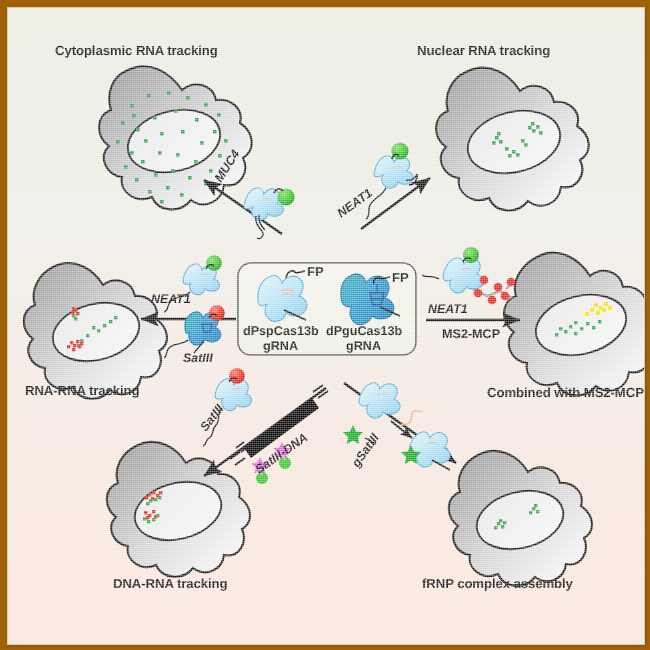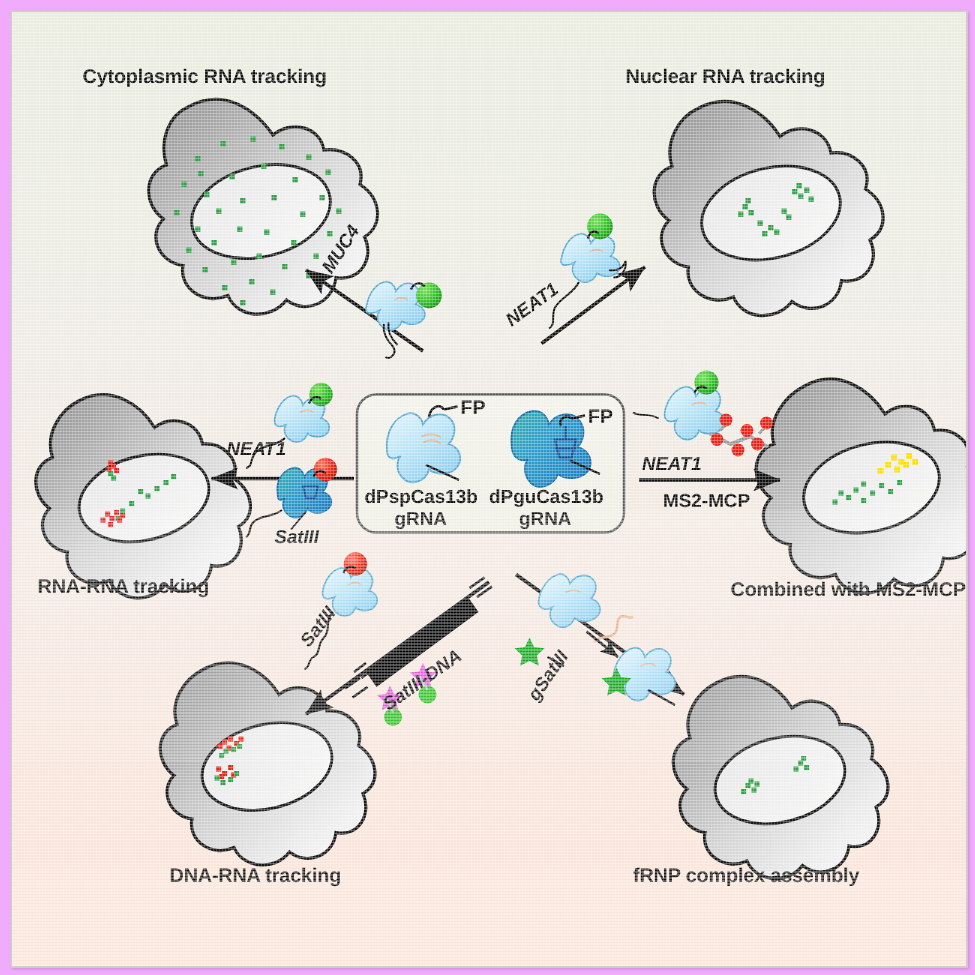--- a/index.html
+++ b/index.html
@@ -1,21 +1,21 @@
 <!DOCTYPE html>
 <html><head>
 <meta charset="utf-8">
 <title>CRISPR-dCas13b RNA tracking schematic</title>
 <style>
   html,body{margin:0;padding:0;background:#ffffff;}
   body{font-family:"Liberation Sans",sans-serif;}
   #fig{
     position:relative;
     width:650px;height:650px;
-    background:#f0abfc;
+    background:#a16207;
     overflow:hidden;
   }
   
   #frame{
     position:absolute;
     left:7px;top:7px;right:5px;bottom:5px;
     border:1px solid #cfcfc9;
     box-shadow:1px 1px 2px rgba(0,0,0,.18);
     background:
       linear-gradient(to bottom,

